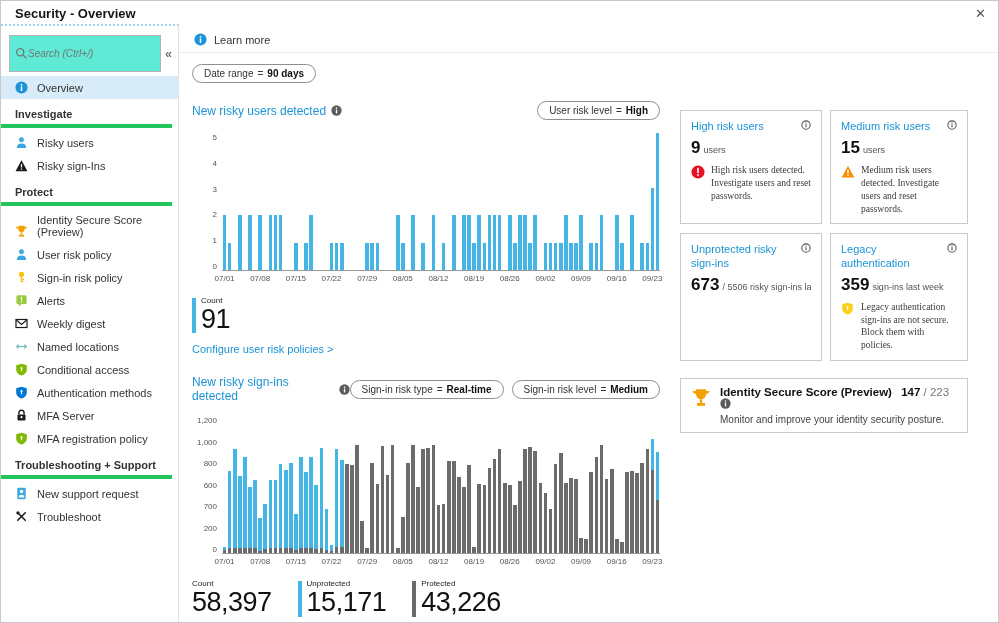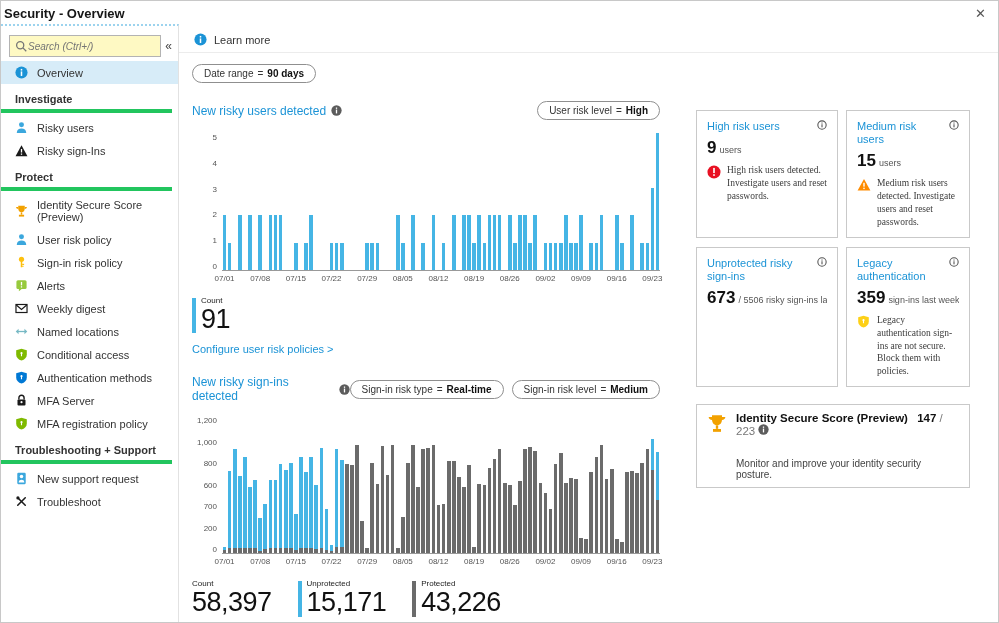--- a/index.html
+++ b/index.html
@@ -6,43 +6,43 @@
   html,body { width: 999px; height: 623px; }
   body {
     font-family: "Liberation Sans", sans-serif;
     background: #ffffff;
     border: 1px solid #c8c8c8;
     color: #1a1a1a;
     overflow: hidden;
     position: relative;
   }
   
-  .titlebar { height: 23px; display: flex; justify-content: space-between; align-items: center; padding: 2px 12px 0 3px; }
+  .titlebar { height: 23px; display: flex; justify-content: space-between; align-items: center; padding: 2px 12px 0 14px; }
   .titlebar .title { font-size: 13px; font-weight: bold; color: #161616; }
   .titlebar .close { font-size: 13px; color: #555; cursor: pointer; line-height: 1; }
   
   .layout { display: flex; height: 598px; }
   .sidebar {
     width: 178px; flex: 0 0 178px;
     border-top: 2px dotted #9cd3ee;
     border-right: 1px solid #e2e2e2;
     padding-top: 9px; overflow: hidden;
   }
   .search-row { display: flex; align-items: center; padding: 0 2px 4px 8px; }
-  .search-box { flex: 1; border: 1px solid #b3b3b3; height: 22px; display: flex; align-items: center; padding: 0 5px; background: #fef9c3; }
+  .search-box { flex: 1; border: 1px solid #b3b3b3; height: 37px; display: flex; align-items: center; padding: 0 5px; background: #5eead4; }
   .search-box input { border: none; outline: none; width: 100%; font-size: 10px; font-style: italic; color: #777; font-family: "Liberation Sans", sans-serif; background: transparent; }
   .collapse { font-size: 12px; color: #444; padding: 0 4px; cursor: pointer; }
-  .side-item { display: flex; align-items: center; gap: 9px; padding: 5px 8px 5px 14px; font-size: 11px; color: #333; cursor: pointer; }
+  .side-item { display: flex; align-items: flex-end; gap: 9px; padding: 5px 8px 5px 14px; font-size: 11px; color: #333; cursor: pointer; }
   .side-item.selected { background: #d7ecf8; }
   .side-item .icn { width: 13px; height: 13px; display: inline-flex; align-items: center; justify-content: center; flex: 0 0 13px; }
   .side-section { font-size: 11px; font-weight: bold; color: #333; padding: 9px 0 4px 14px; border-bottom: 4px solid #22c55e; margin: 0 6px 3px 0; }
   
   .main { flex: 1; overflow: hidden; }
   .learnbar { height: 26px; border-bottom: 1px solid #ececec; display: flex; align-items: center; gap: 7px; padding-left: 15px; font-size: 11px; color: #333; margin-top: 3px; }
-  .content { display: flex; padding: 10px 28px 0 13px; gap: 36px; }
+  .content { display: flex; padding: 10px 28px 0 13px; gap: 20px; }
   .left-col { width: 468px; flex: 0 0 468px; }
   .right-col { flex: 1; padding-top: 47px; padding-right: 2px; }
   .pill { display: inline-flex; align-items: center; gap: 4px; border: 1px solid #8f8f8f; border-radius: 11px; padding: 3px 11px; font-size: 10px; color: #333; background: #fff; cursor: pointer; white-space: nowrap; }
   .pill b { color: #111; }
   .section-head { display: flex; justify-content: space-between; align-items: center; margin-top: 18px; }
   .section-title { font-size: 12px; color: #1b93d6; display: inline-flex; align-items: center; gap: 5px; cursor: pointer; }
   .pill-group { display: flex; gap: 8px; }
   .chart { display: flex; margin-top: 13px; }
   .yaxis { width: 30px; display: flex; flex-direction: column; justify-content: space-between; align-items: flex-end; font-size: 8px; color: #555; padding-right: 5px; }
   .chart1 .yaxis, .chart1 .plotwrap .plot { height: 138px; }
@@ -69,21 +69,21 @@
   .card-num { font-size: 17px; font-weight: bold; color: #111; margin-right: 3px; }
   .card-suffix { font-size: 9px; color: #555; }
   .card-body { display: flex; gap: 6px; margin-top: 6px; font-size: 9.5px; color: #3b3b3b; line-height: 1.35; font-family: Liberation Serif, serif; }
   .card-body .sicon { flex: 0 0 14px; padding-top: 1px; }
   .score-card { border: 1px solid #c9c9c9; background: #fff; margin-top: 17px; padding: 7px 10px; display: flex; gap: 9px; align-items: flex-start; cursor: pointer; }
   .score-card .ticon { flex: 0 0 20px; padding-top: 2px; }
   .score-title-row { font-size: 11.5px; }
   .score-title { font-weight: bold; color: #111; }
   .score-val { font-weight: bold; color: #111; margin-left: 6px; }
   .score-total { color: #777; }
-  .score-desc { font-size: 10px; color: #444; margin-top: 21px; }
+  .score-desc { font-size: 10px; color: #444; margin-top: 3px; }
   .iwrap { display: inline-flex; align-items: center; }
 </style>
 </head>
 <body>
 
 <div class="titlebar">
   <span class="title">Security - Overview</span>
   <span class="close">✕</span>
 </div>
 

